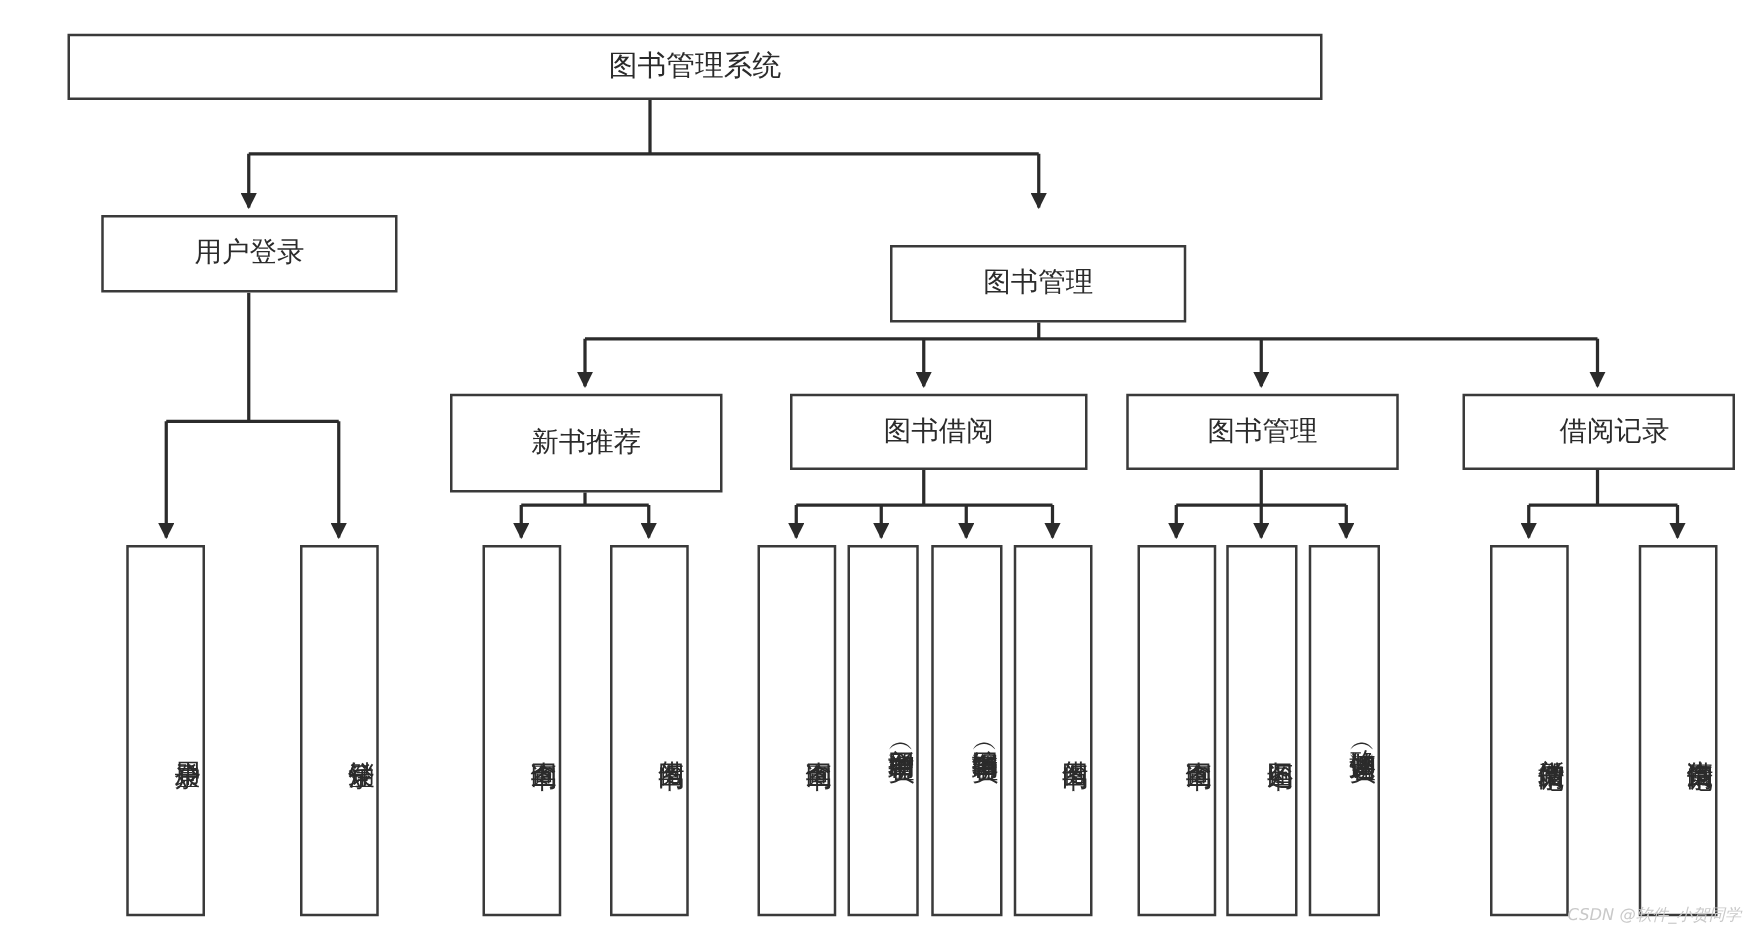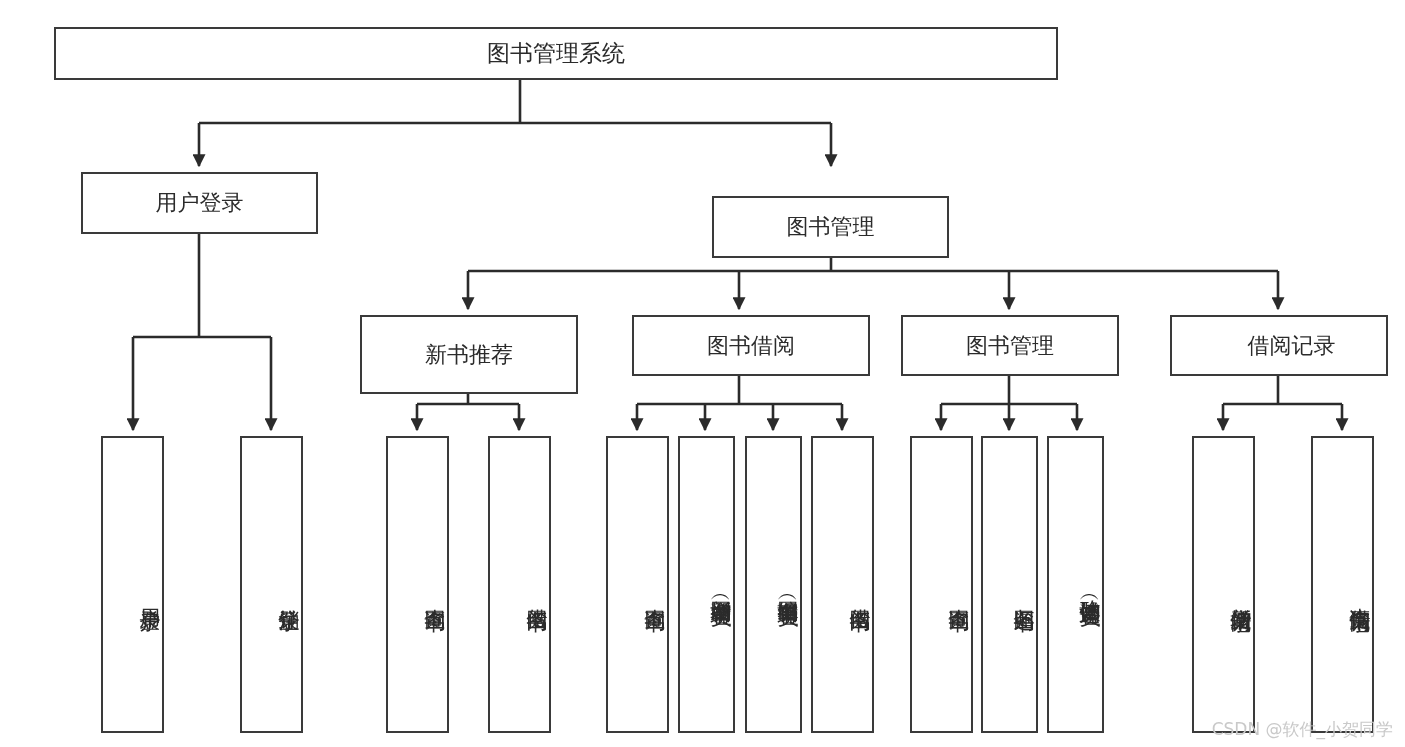--- a/index.html
+++ b/index.html
@@ -57,24 +57,25 @@
     text-orientation: upright;
     display: block;
   }
   .node-v.tight {
     padding-top: 6px;
   }
   #watermark {
     position: absolute;
     right: 12px;
     bottom: 6px;
-    font-size: 17px;
+    font-size: 13px;
     color: #c9c9c9;
     white-space: nowrap;
     user-select: none;
+    font-style: italic;
   }
 </style>
 </head>
 <body>
 
 <div id="diagram-root">
 
   <svg id="diagram-svg" viewBox="0 0 1405 747" xmlns="http://www.w3.org/2000/svg">
     <defs>
       <marker id="arrow" viewBox="0 0 10 10" refX="9" refY="5" markerWidth="5" markerHeight="5" orient="auto-start-reverse">

